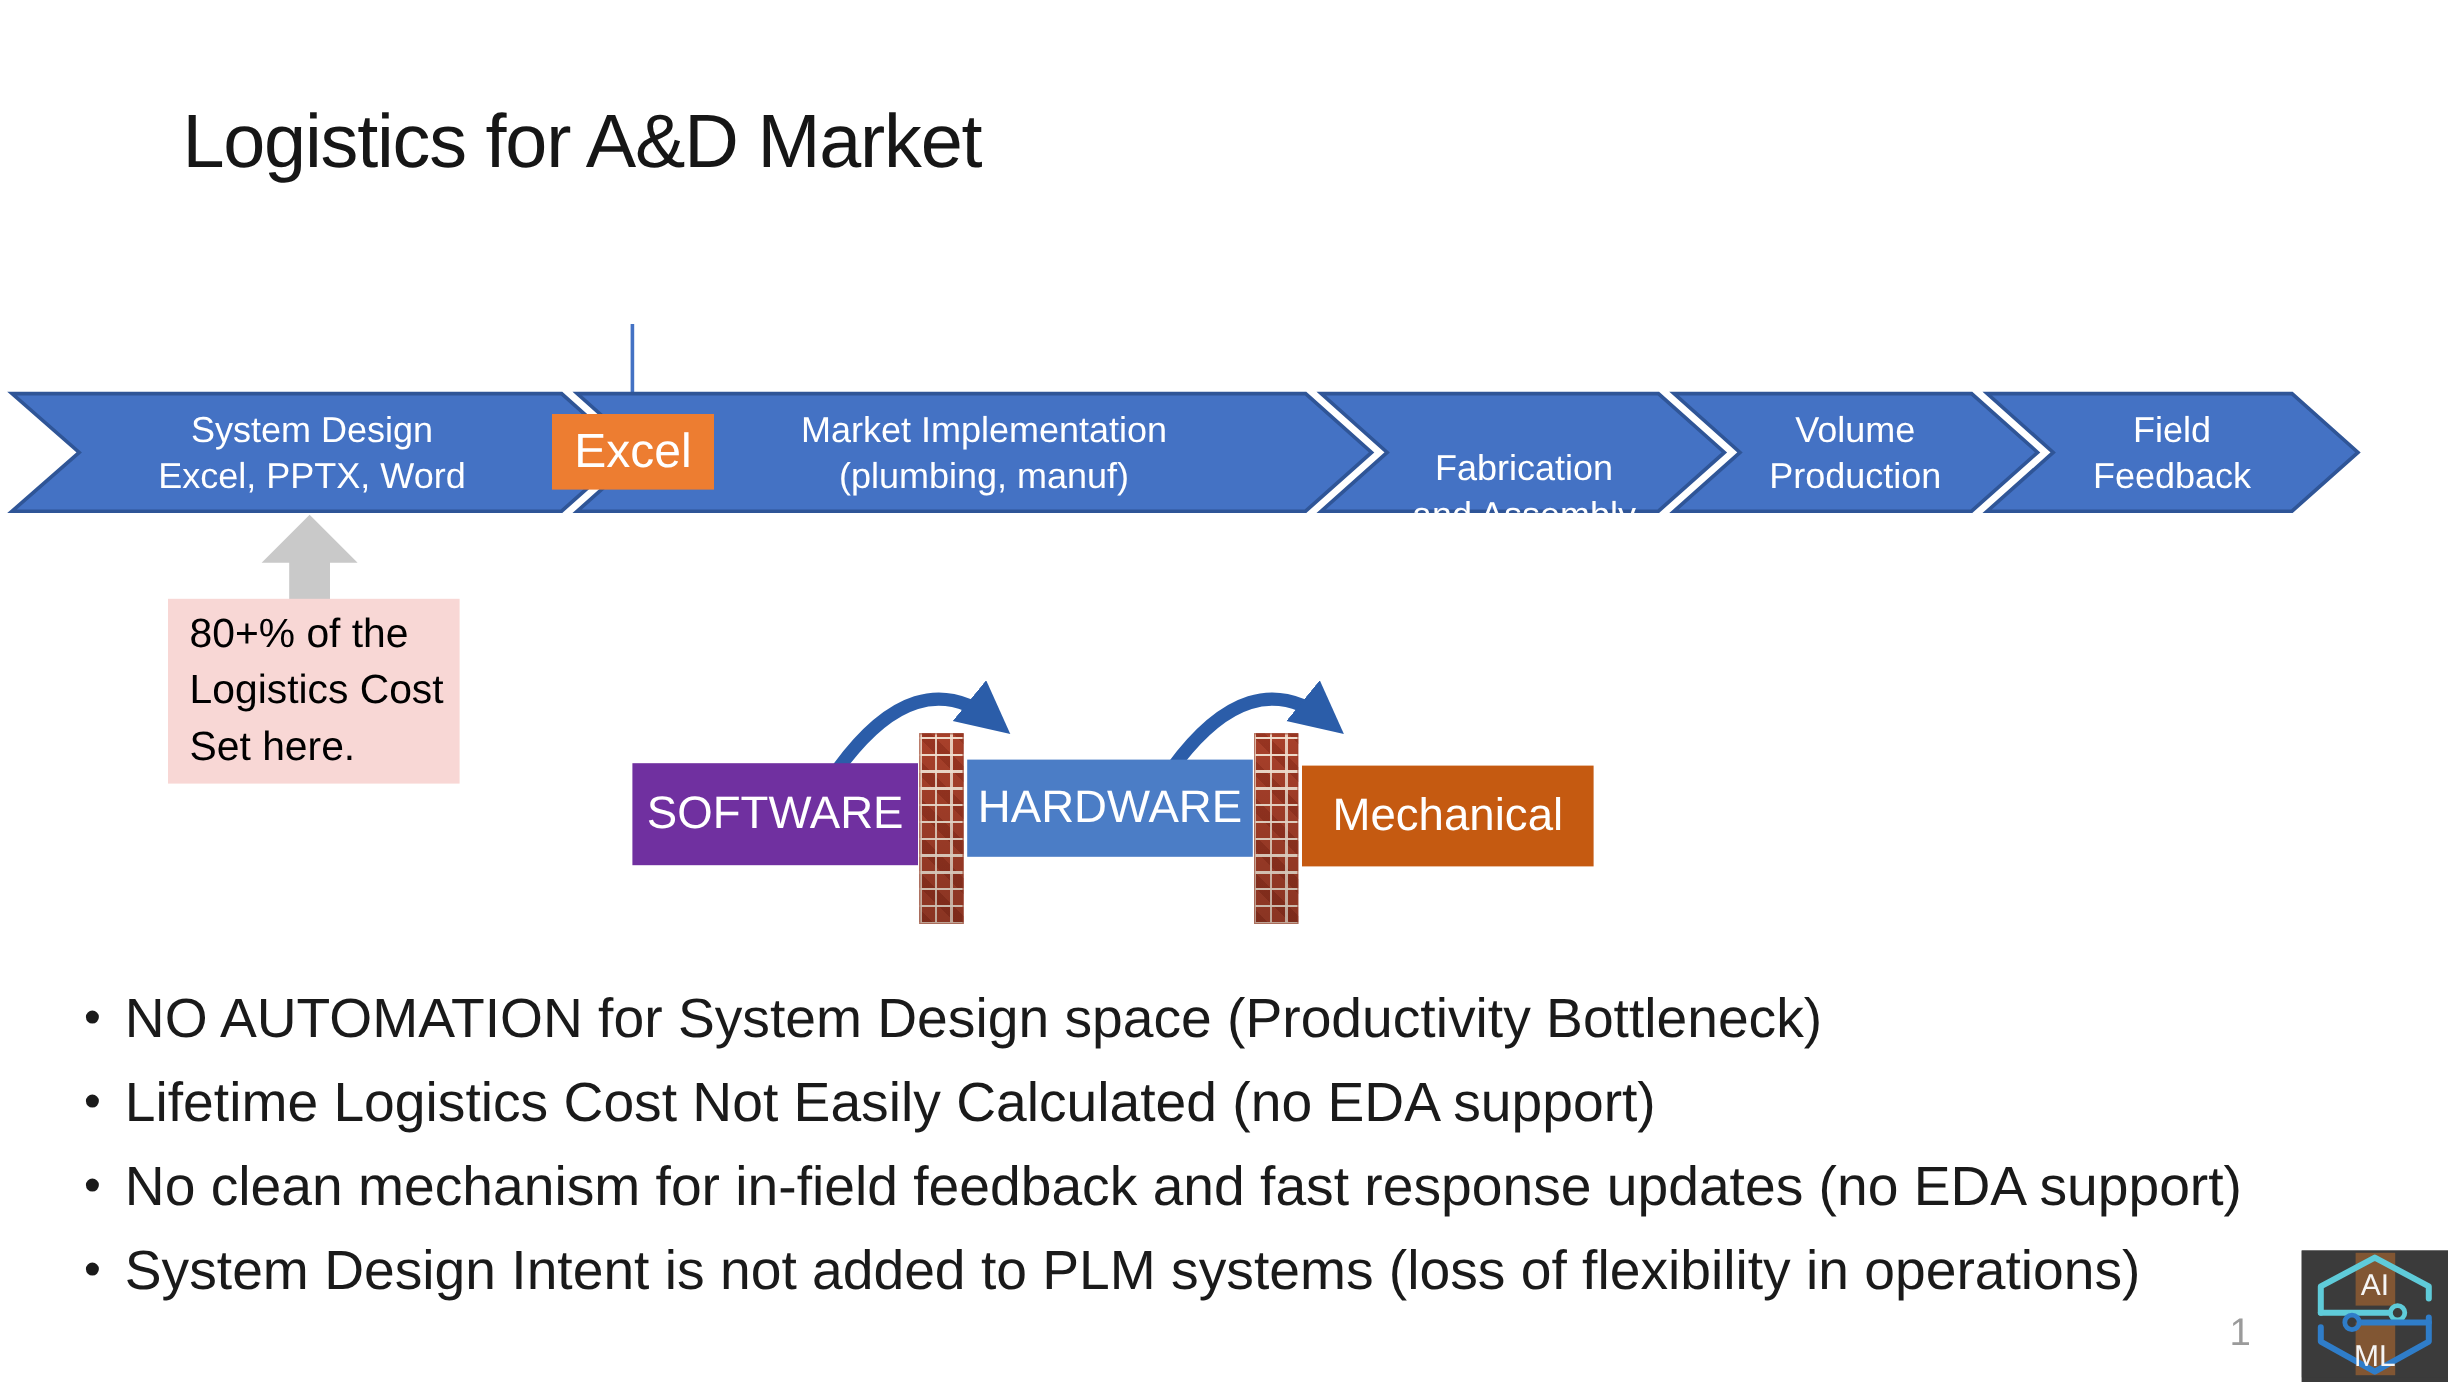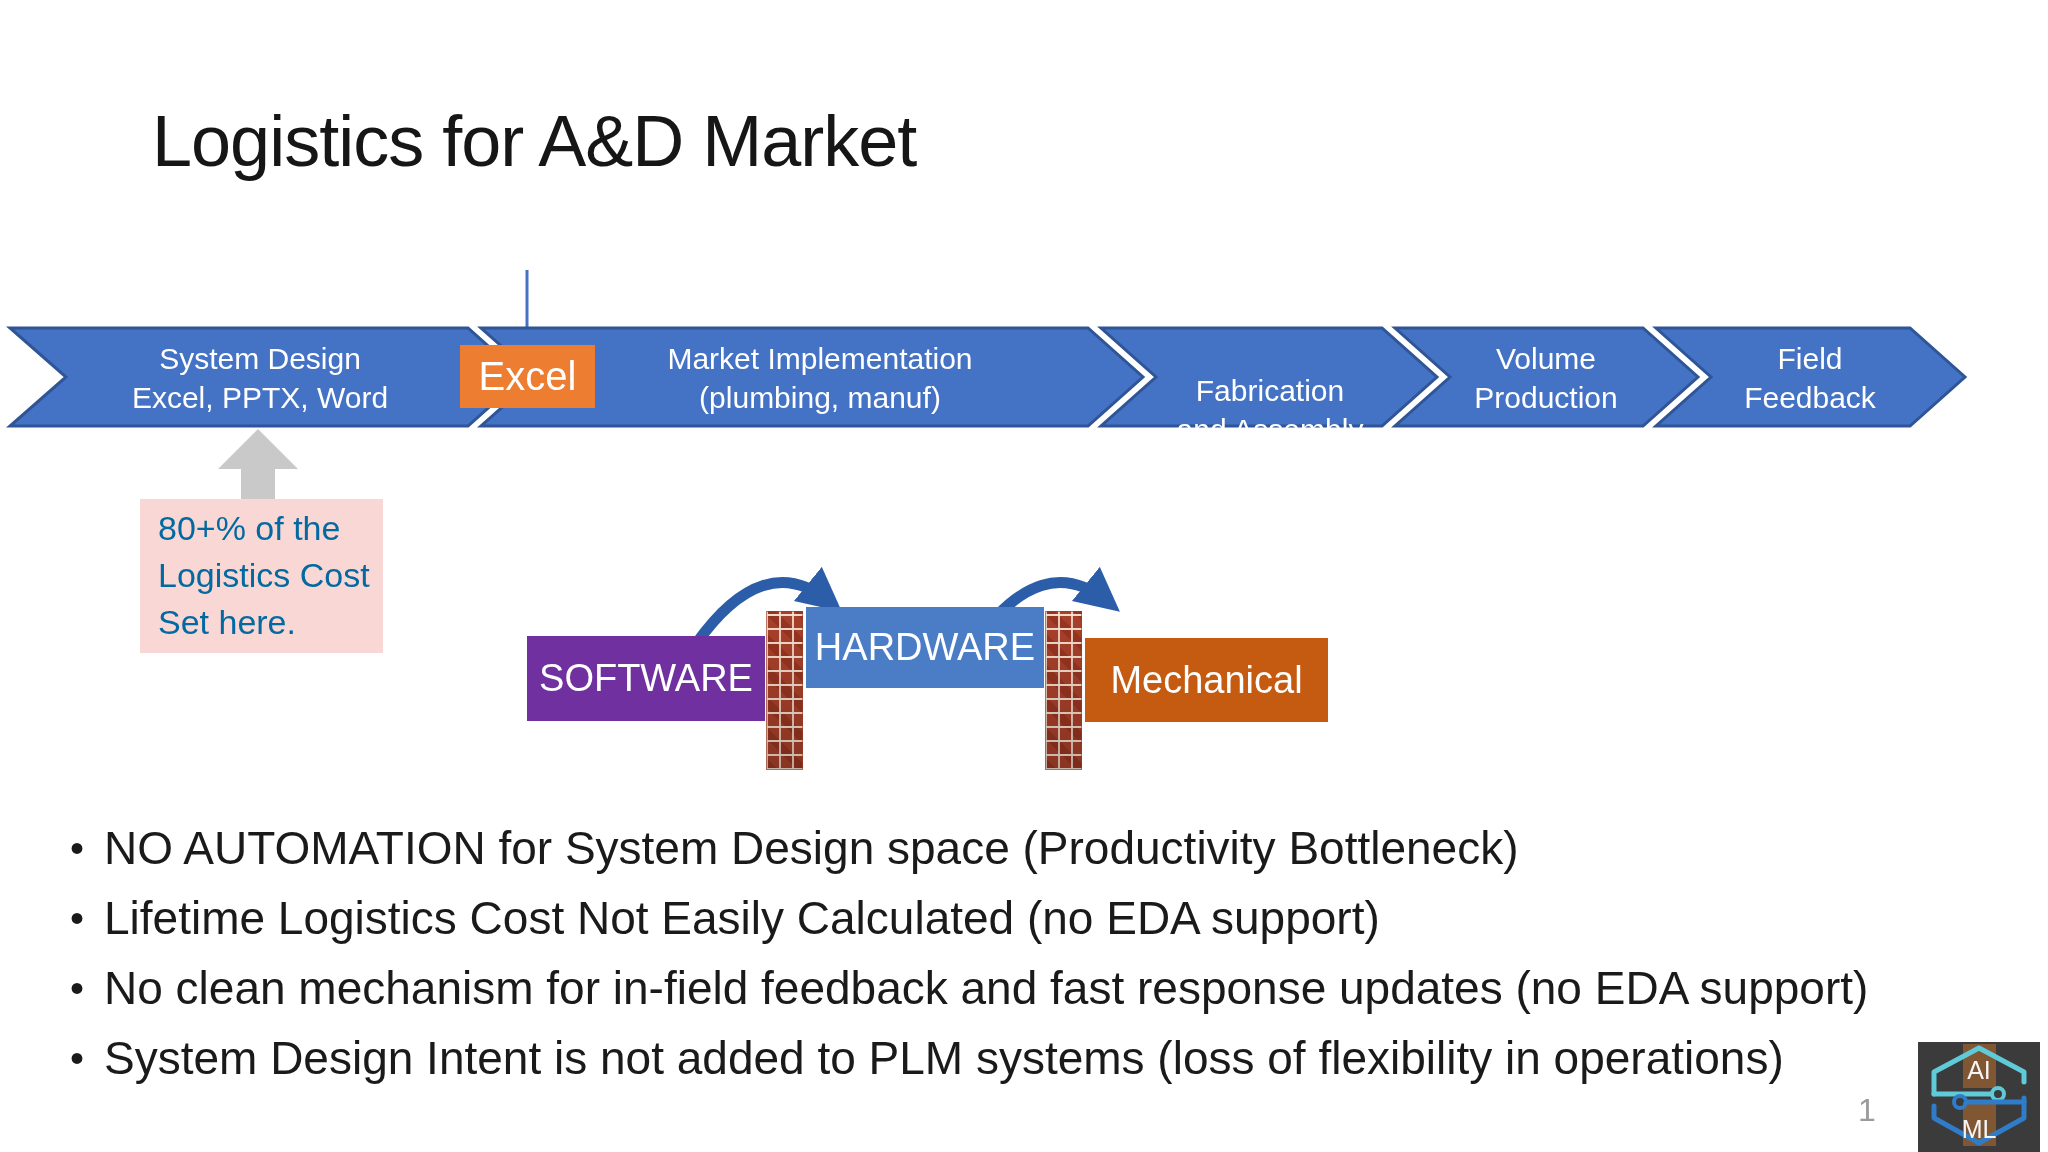--- a/index.html
+++ b/index.html
@@ -1,30 +1,30 @@
 <!DOCTYPE html>
 <html><head>
 <meta charset="utf-8">
 <style>
   html,body{margin:0;padding:0;background:#fff;}
   .slide{position:relative;width:2048px;height:1152px;background:#ffffff;overflow:hidden;
          font-family:"Liberation Sans",sans-serif;}
   .abs{position:absolute;}
-  .slide-title{left:152px;top:100px;font-size:72px;font-weight:300;color:#161616;
+  .slide-title{left:152px;top:82px;font-size:63px;font-weight:300;color:#161616;
                letter-spacing:-1px;white-space:nowrap;}
   svg.shapes{left:0;top:0;}
   .chev-label{top:338px;height:80px;display:flex;flex-direction:column;justify-content:center;
               text-align:center;color:#ffffff;font-size:30px;line-height:39px;z-index:3;}
   .excel-tag{left:460px;top:345px;width:135px;height:63px;background:#ED7D31;color:#fff;
              display:flex;align-items:center;justify-content:center;font-size:40px;z-index:4;}
-  .callout{left:140px;top:499px;width:243px;height:154px;background:#F8D7D5;color:#0369a1;
+  .callout{left:140px;top:499px;width:243px;height:154px;background:#F8D7D5;color:#000000;
            font-size:34px;line-height:47px;padding:6px 0 0 18px;box-sizing:border-box;}
   .layer-box{display:flex;align-items:center;justify-content:center;color:#fff;font-size:38px;z-index:2;}
   .box-software{left:527px;top:636px;width:238px;height:85px;background:#7030A0;}
-  .box-hardware{left:806px;top:607px;width:238px;height:81px;background:#4B7DC6;}
+  .box-hardware{left:806px;top:633px;width:238px;height:81px;background:#4B7DC6;}
   .box-mechanical{left:1085px;top:638px;width:243px;height:84px;background:#C55A11;}
   .brick{width:37px;height:159px;top:611px;z-index:3;
          background-color:#A8402A;
          background-image:
            linear-gradient(180deg, rgba(255,255,255,0) 0%, rgba(0,0,0,.18) 100%),
            repeating-linear-gradient(0deg, rgba(245,228,212,.95) 0 2px, rgba(0,0,0,0) 2px 14px),
            repeating-linear-gradient(90deg, rgba(245,228,212,.85) 0 2px, rgba(0,0,0,0) 2px 13px),
            repeating-linear-gradient(45deg, rgba(120,30,15,.35) 0 9px, rgba(0,0,0,0) 9px 22px);
          box-shadow:inset 0 0 0 1px rgba(150,60,40,.6);}
   .brick-1{left:766px;} .brick-2{left:1045px;}

